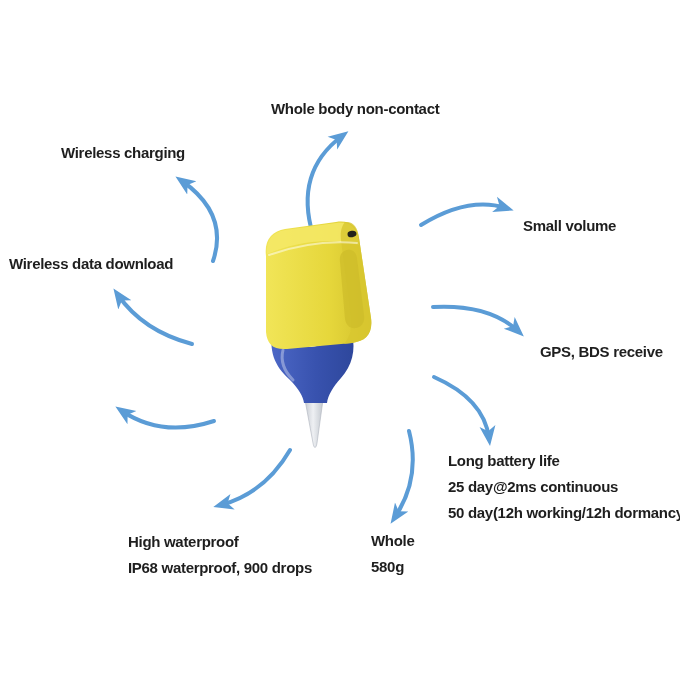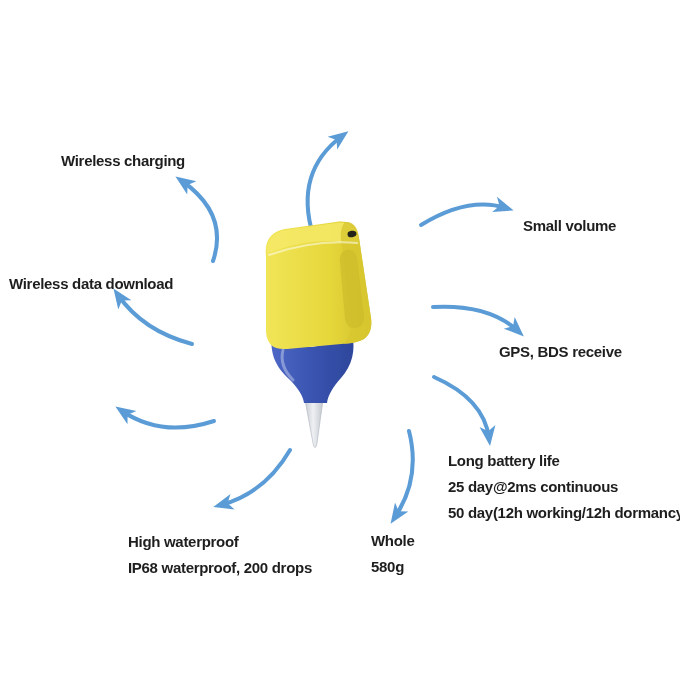--- a/index.html
+++ b/index.html
@@ -22,24 +22,24 @@
     color:var(--text,#1E1E1E);
     font-size:15px;
     font-weight:700;
     letter-spacing:-0.3px;
     line-height:26px;
     white-space:nowrap;
   }
   .ln{margin:0;}
   
   #lb-whole-body        {left:271px; top:96px;}
-  #lb-wireless-charging {left:61px;  top:148px;}
+  #lb-wireless-charging {left:61px;  top:140px;}
   #lb-small-volume      {left:523px; top:212px; line-height:27px;}
-  #lb-wireless-data     {left:9px;   top:251px;margin-top:20px;}
-  #lb-gps-bds           {left:499px; top:339px;}
+  #lb-wireless-data     {left:9px;   top:251px;}
+  #lb-gps-bds           {left:540px; top:339px;}
   #lb-remote-bluetooth  {left:25px;  top:370px;}
   #lb-long-battery      {left:448px; top:448px;}
   #lb-high-reliability  {left:128px; top:529px;}
   #lb-light             {left:371px; top:528px;}
 </style>
 </head>
 <body>
 
 <div class="stage">
 
@@ -92,20 +92,23 @@
                L359,245 C330,238 297,241 267,254 Z" fill="#F4E967" opacity="0.85"></path>
       <path d="M345,222 C353,221 358,227 359,238 L371,318 C373,334 366,341 352,343
                L344,344 C350,336 352,330 351,318 L341,240 C340,231 342,226 345,222 Z" fill="#D8C72F" opacity="0.8"></path>
       <path d="M347,250 C352,249 356,252 357,258 L364,315 C365,322 362,327 356,328
                C350,329 346,325 345,319 L340,262 C339,255 342,251 347,250 Z" fill="#CDBC2A" opacity="0.7"></path>
       <path d="M269,255 C300,244 332,241 357,243" stroke="rgba(255,255,255,0.5)" stroke-width="2" fill="none" stroke-linecap="round"></path>
       <ellipse cx="352" cy="234" rx="4.5" ry="3.2" transform="rotate(-8 352 234)" fill="#23231A"></ellipse>
     </g>
   </svg>
 
+  <div class="label" id="lb-whole-body">
+    <div class="ln">Whole body non-contact</div>
+  </div>
 
   <div class="label" id="lb-wireless-charging">
     <div class="ln">Wireless charging</div>
   </div>
 
   <div class="label" id="lb-small-volume">
     <div class="ln">Small volume</div>
   </div>
 
   <div class="label" id="lb-wireless-data">
@@ -118,21 +121,21 @@
 
 
   <div class="label" id="lb-long-battery">
     <div class="ln">Long battery life</div>
     <div class="ln">25 day@2ms continuous</div>
     <div class="ln">50 day(12h working/12h dormancy</div>
   </div>
 
   <div class="label" id="lb-high-reliability">
     <div class="ln">High waterproof</div>
-    <div class="ln">IP68 waterproof, 200 drops</div>
+    <div class="ln">IP68 waterproof, 900 drops</div>
   </div>
 
   <div class="label" id="lb-light">
     <div class="ln">Whole</div>
     <div class="ln">580g</div>
   </div>
 
 </div>
 
 </body></html>

